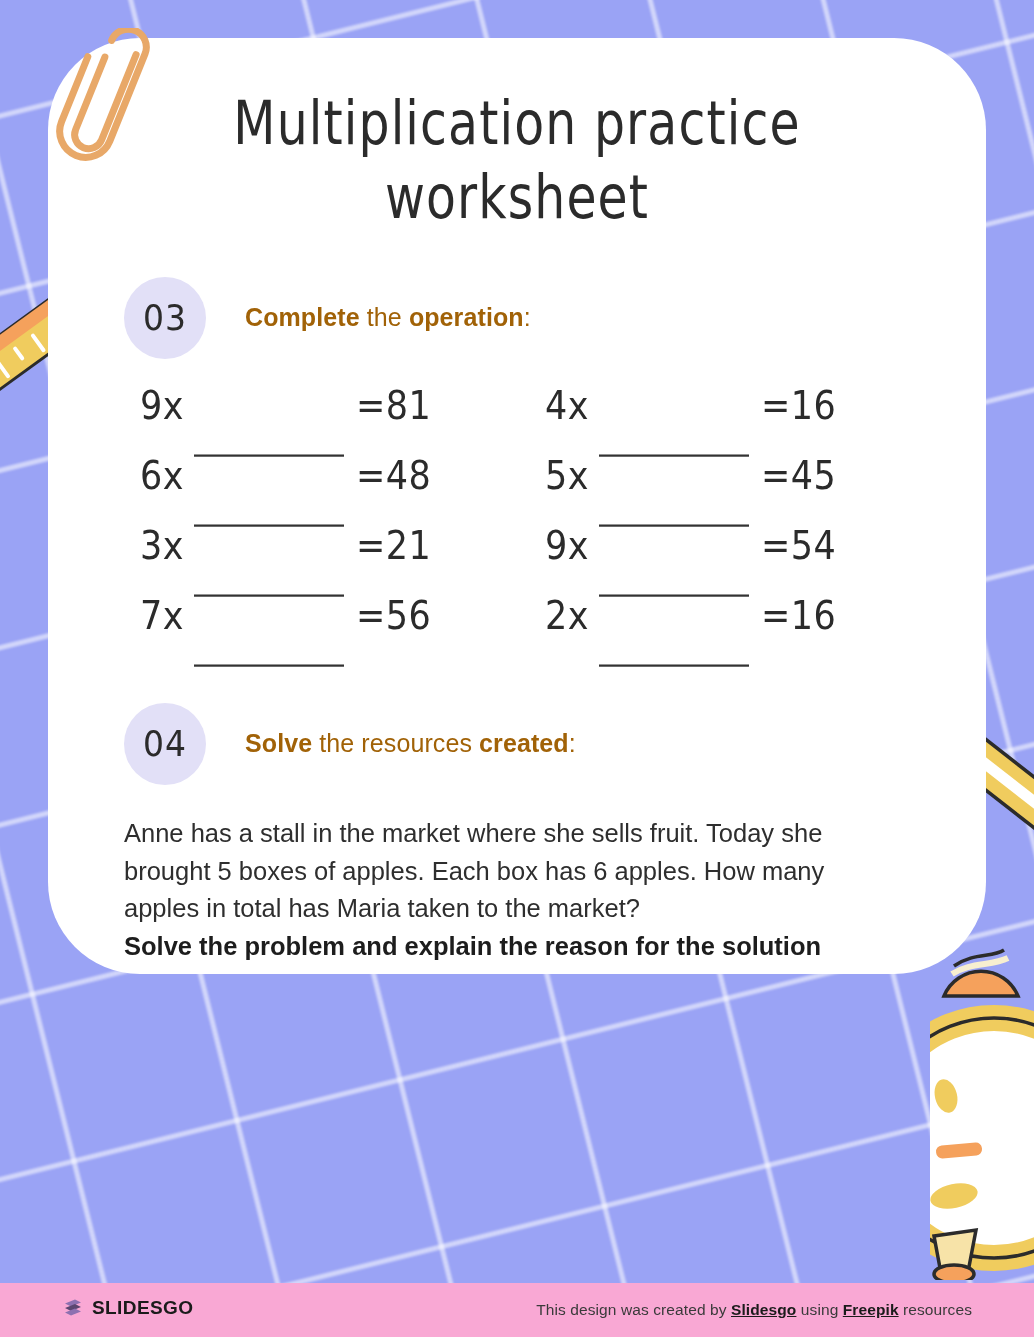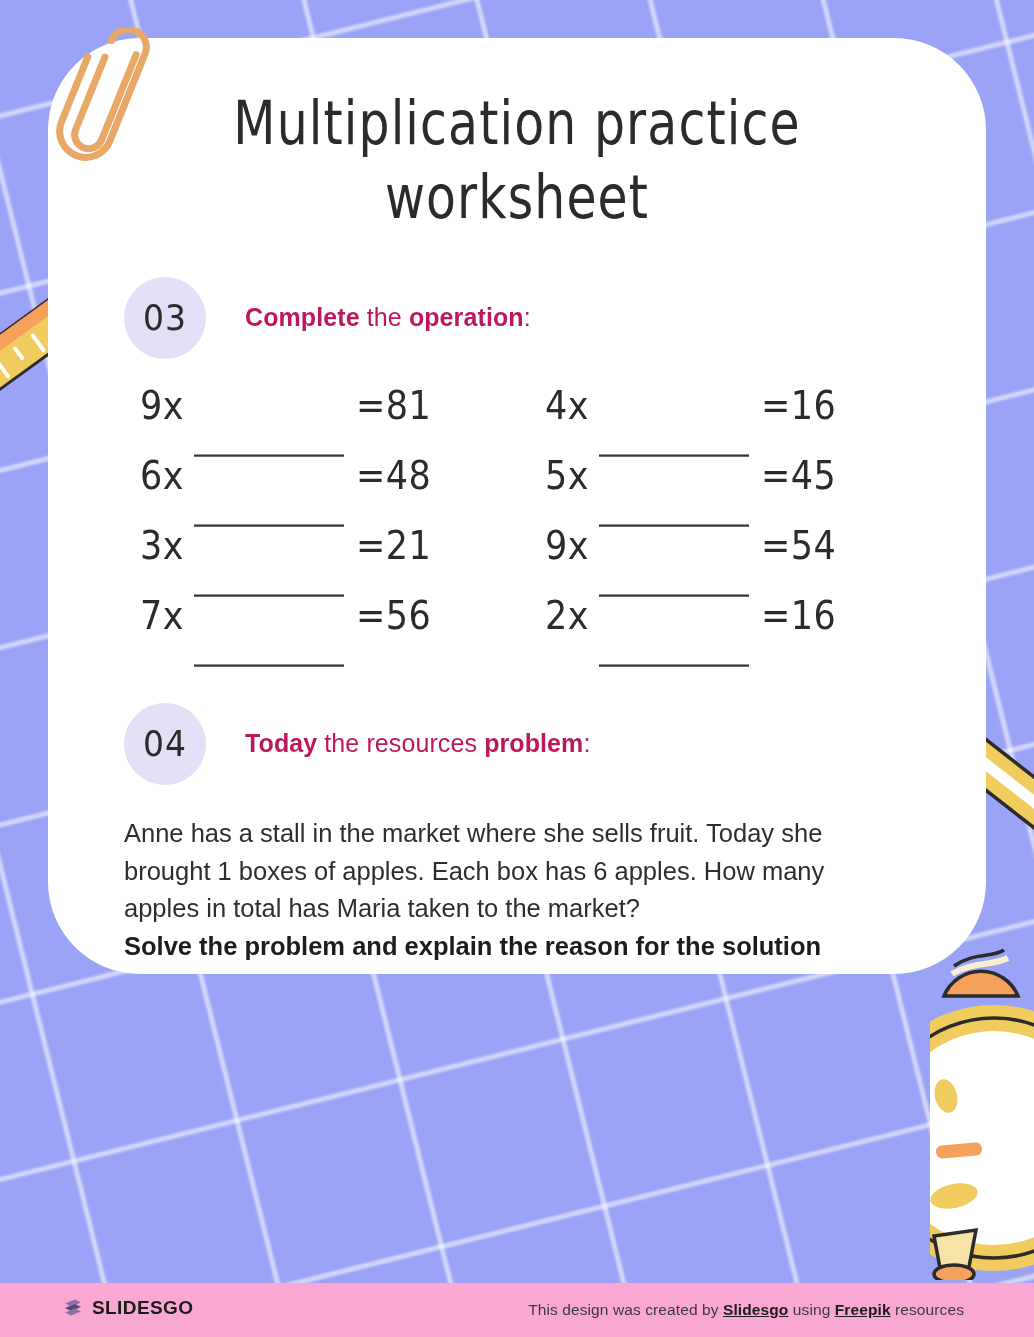--- a/index.html
+++ b/index.html
@@ -116,21 +116,21 @@
     font-family: "DejaVu Sans", sans-serif;
     font-size: 33px;
     color: #2b2b2b;
     letter-spacing: 1px;
     font-weight: 400;
     transform: scaleY(1.06);
   }
 
   .head-text {
     font-size: 25px;
-    color: #be185d;
+    color: #a16207;
     letter-spacing: 0.1px;
   }
   .head-text b { font-weight: 700; }
 
   
   .sec03 { margin-top: 64px; margin-left: 14px; }
   .sec04 { margin-top: 36px; margin-left: 14px; text-align: center; }
 
   
   .equations {
@@ -231,21 +231,21 @@
 
   .logo-word {
     font-size: 19px;
     font-weight: 700;
     letter-spacing: 0.4px;
     color: #1b1b1b;
   }
 
   .footer-credit {
     position: absolute;
-    right: 70px;
+    right: 62px;
     top: 18px;
     font-size: 15.5px;
     color: #3a3a3a;
     letter-spacing: 0.1px;
   }
   .footer-credit b {
     font-weight: 700;
     text-decoration: underline;
     color: #1b1b1b;
   }
@@ -360,25 +360,25 @@
           </div>
         </div>
 
       </div>
 
       <div class="section-head sec04">
         <div class="badge">
           <span class="badge-num">04</span>
         </div>
         <div class="head-text">
-          <b>Today</b><span> the resources </span><b>problem</b><span>:</span>
+          <b>Solve</b><span> the resources </span><b>created</b><span>:</span>
         </div>
       </div>
 
-      <p class="problem">Anne has a stall in the market where she sells fruit. Today she brought 1 boxes of apples. Each box has 6 apples. How many apples in total has Maria taken to the market?</p>
+      <p class="problem">Anne has a stall in the market where she sells fruit. Today she brought 5 boxes of apples. Each box has 6 apples. How many apples in total has Maria taken to the market?</p>
       <p class="problem-bold">Solve the problem and explain the reason for the solution</p>
 
       <div class="answer-lines">
         <div class="answer-line"></div>
         <div class="answer-line"></div>
       </div>
 
     </div>
   </div>
 

